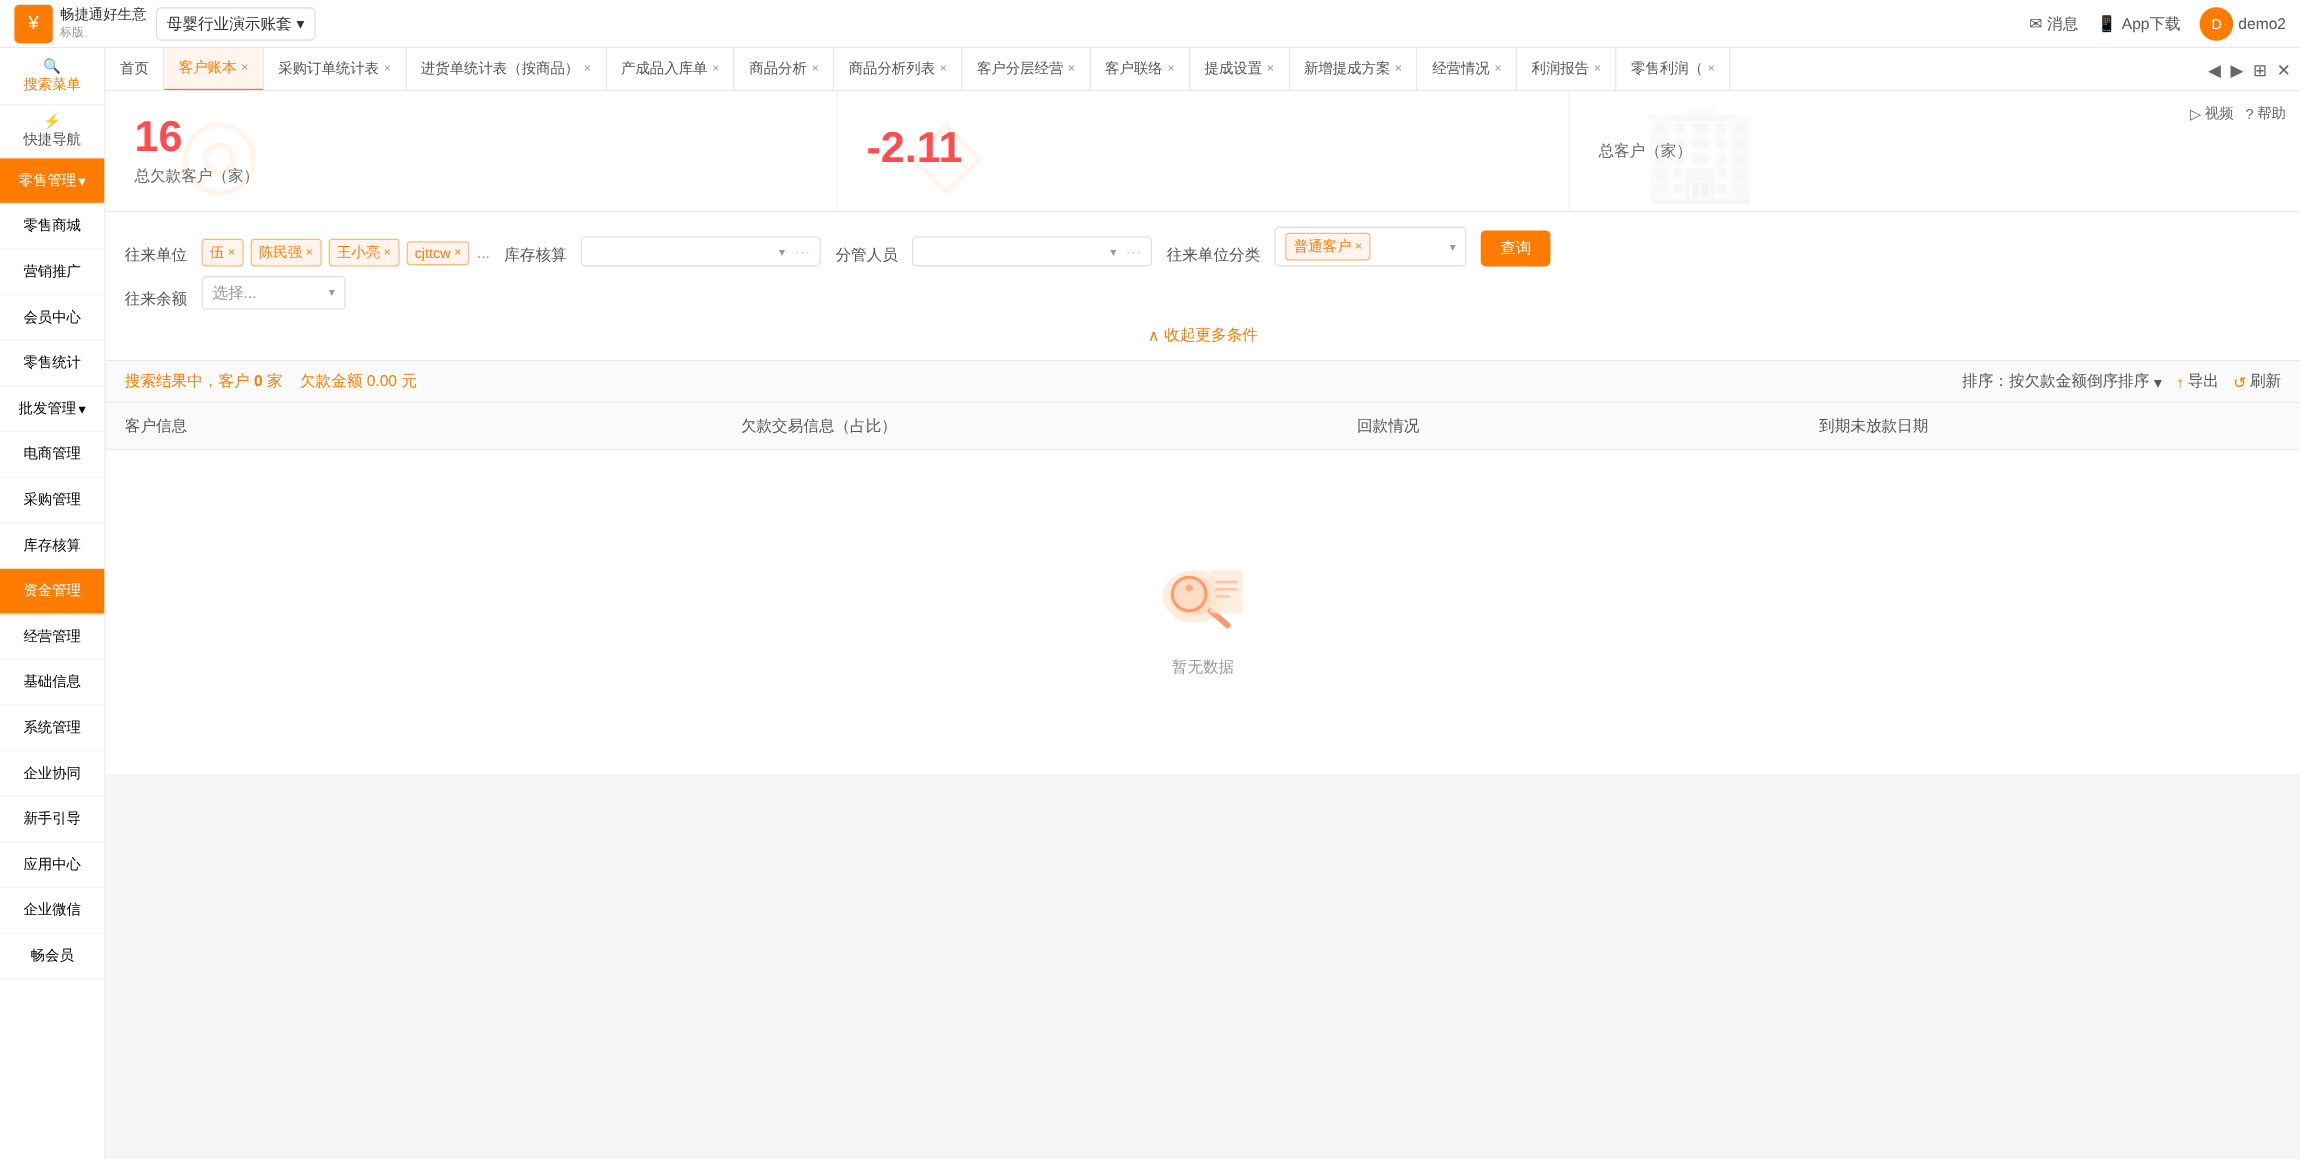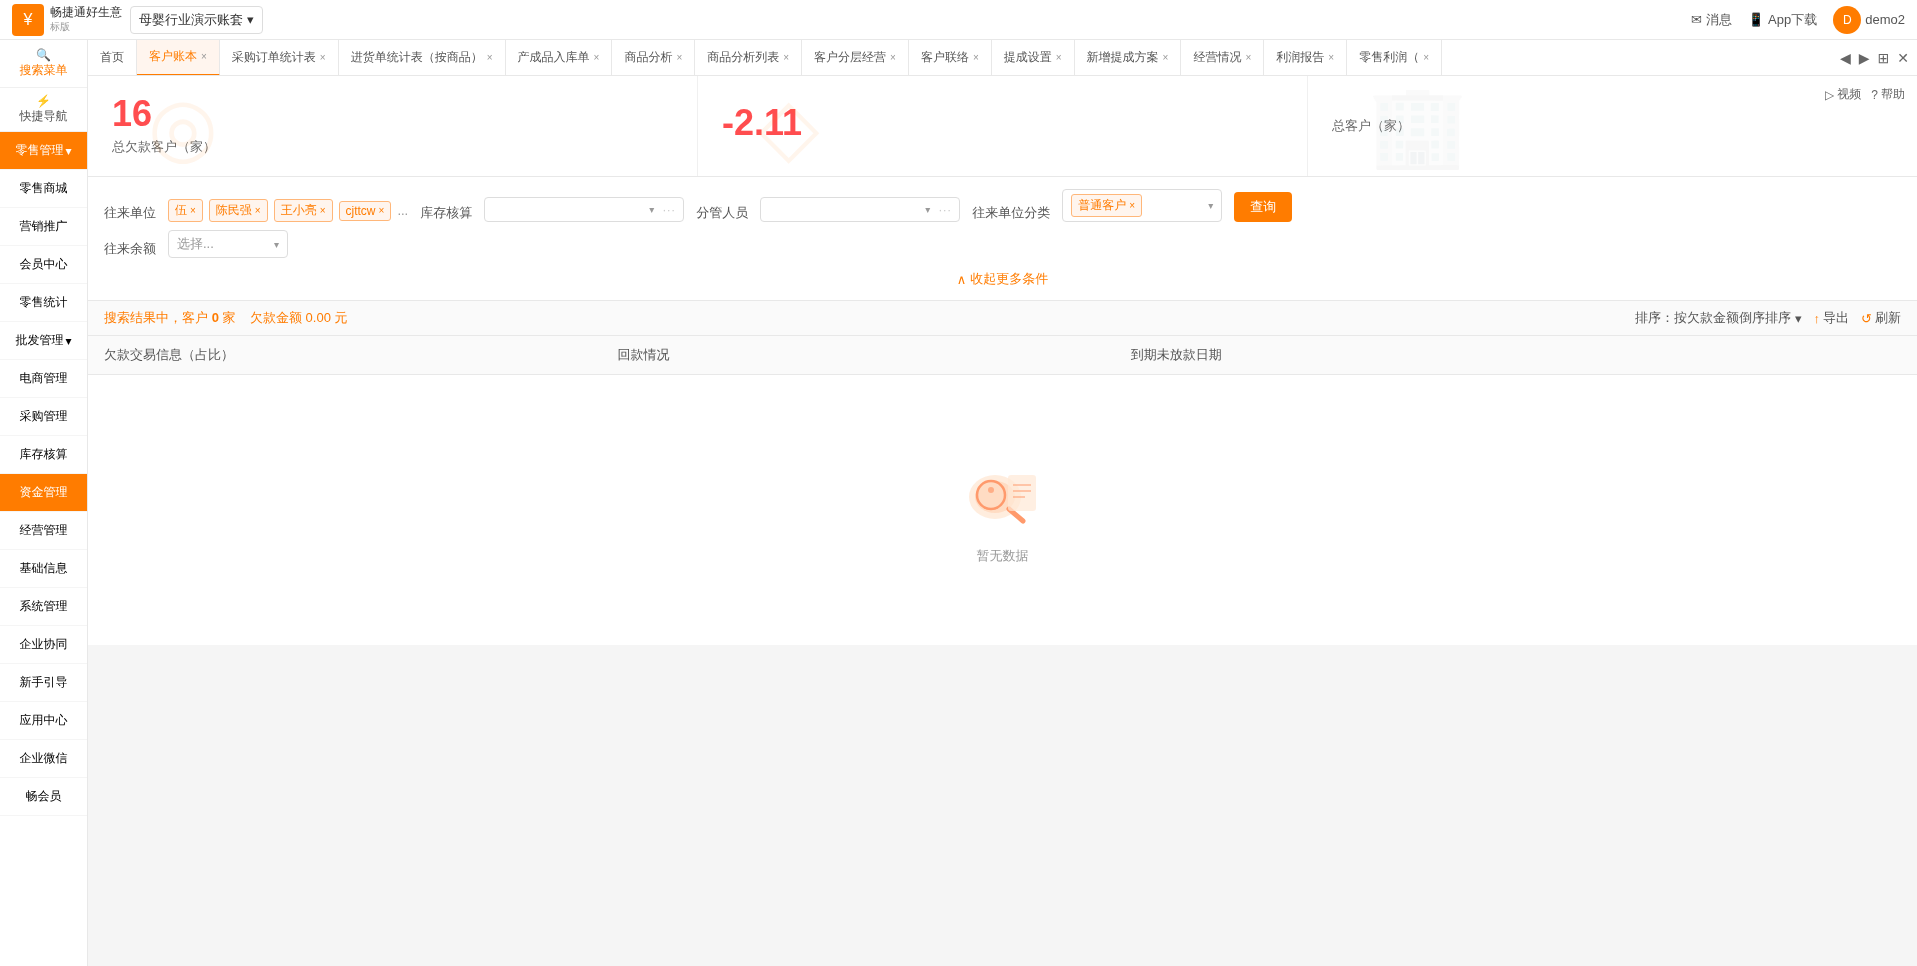--- a/index.html
+++ b/index.html
@@ -341,20 +341,21 @@
           </div>
           <div class="result-action-btn">
             <span class="icon">↺</span>
             <span>刷新</span>
           </div>
         </div>
       </div>
 
       <div class="table-area">
         <div class="table-header">
+          <div class="table-header-cell">客户信息</div>
           <div class="table-header-cell">欠款交易信息（占比）</div>
           <div class="table-header-cell">回款情况</div>
           <div class="table-header-cell">到期未放款日期</div>
         </div>
 
         <div class="empty-state">
           <div class="empty-icon">
             <svg width="100" height="80" viewBox="0 0 100 80" fill="none" xmlns="http://www.w3.org/2000/svg">
 
               <ellipse cx="42" cy="42" rx="26" ry="22" fill="#FFE8D6" opacity="0.8"></ellipse>

